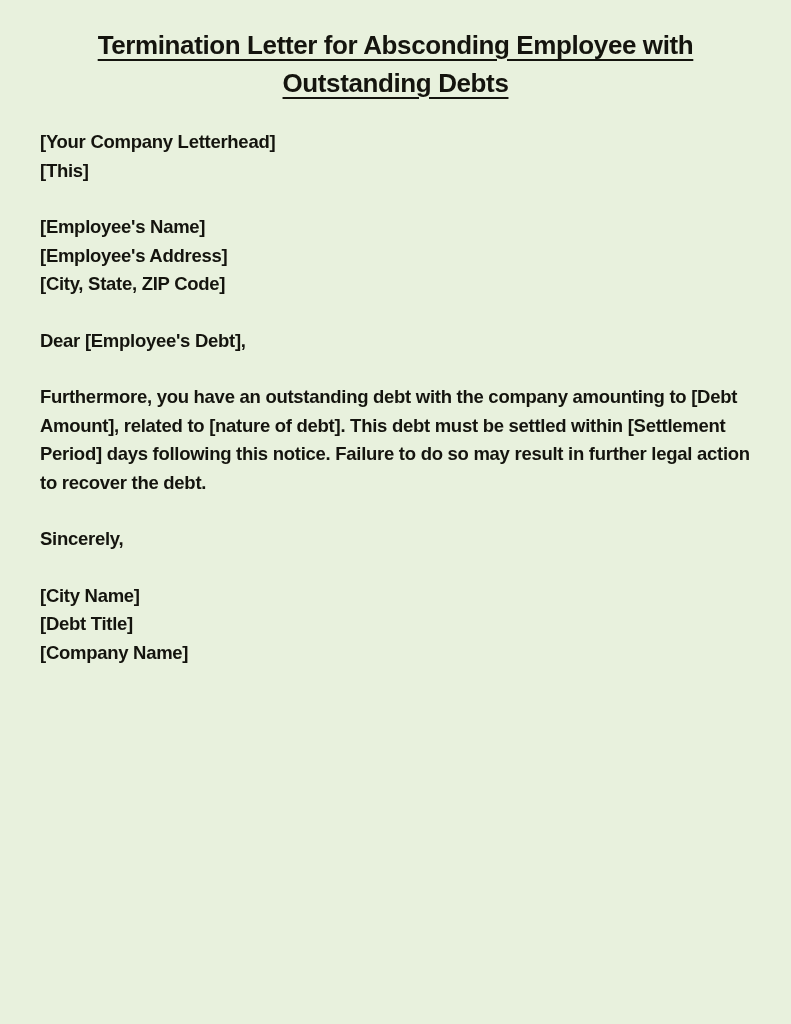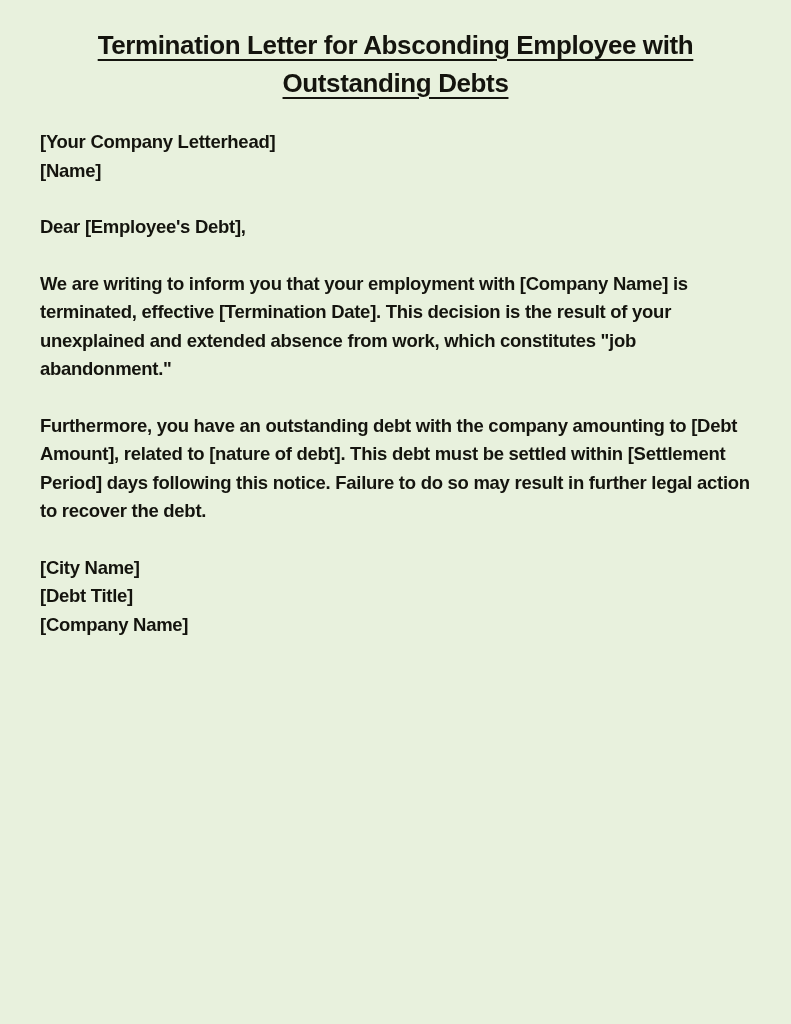--- a/index.html
+++ b/index.html
@@ -47,37 +47,42 @@
 </style>
 </head>
 <body>
 
 <div class="page">
 
   <h1 class="title">Termination Letter for Absconding Employee with Outstanding Debts</h1>
 
   <div class="block">
     <p class="line">[Your Company Letterhead]</p>
-    <p class="line">[Name]</p>
+    <p class="line">[This]</p>
   </div>
 
+  <div class="block">
+    <p class="line">[Employee's Name]</p>
+    <p class="line">[Employee's Address]</p>
+    <p class="line">[City, State, ZIP Code]</p>
+  </div>
 
   <div class="block">
     <p class="line">Dear [Employee's Debt],</p>
   </div>
 
-  <div class="block">
-    <p class="para">We are writing to inform you that your employment with [Company Name] is terminated, effective [Termination Date]. This decision is the result of your unexplained and extended absence from work, which constitutes "job abandonment."</p>
-  </div>
 
   <div class="block">
     <p class="para">Furthermore, you have an outstanding debt with the company amounting to [Debt Amount], related to [nature of debt]. This debt must be settled within [Settlement Period] days following this notice. Failure to do so may result in further legal action to recover the debt.</p>
   </div>
 
 
+  <div class="block">
+    <p class="line">Sincerely,</p>
+  </div>
 
   <div class="block">
     <p class="line">[City Name]</p>
     <p class="line">[Debt Title]</p>
     <p class="line">[Company Name]</p>
   </div>
 
 </div>
 
 </body></html>

